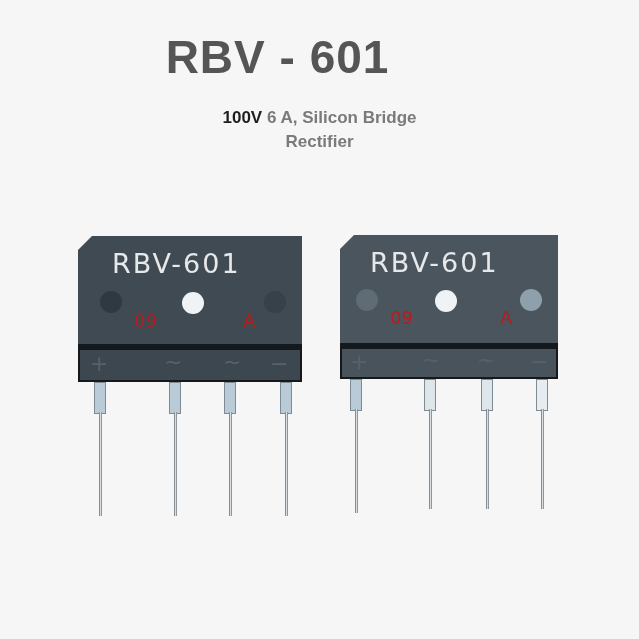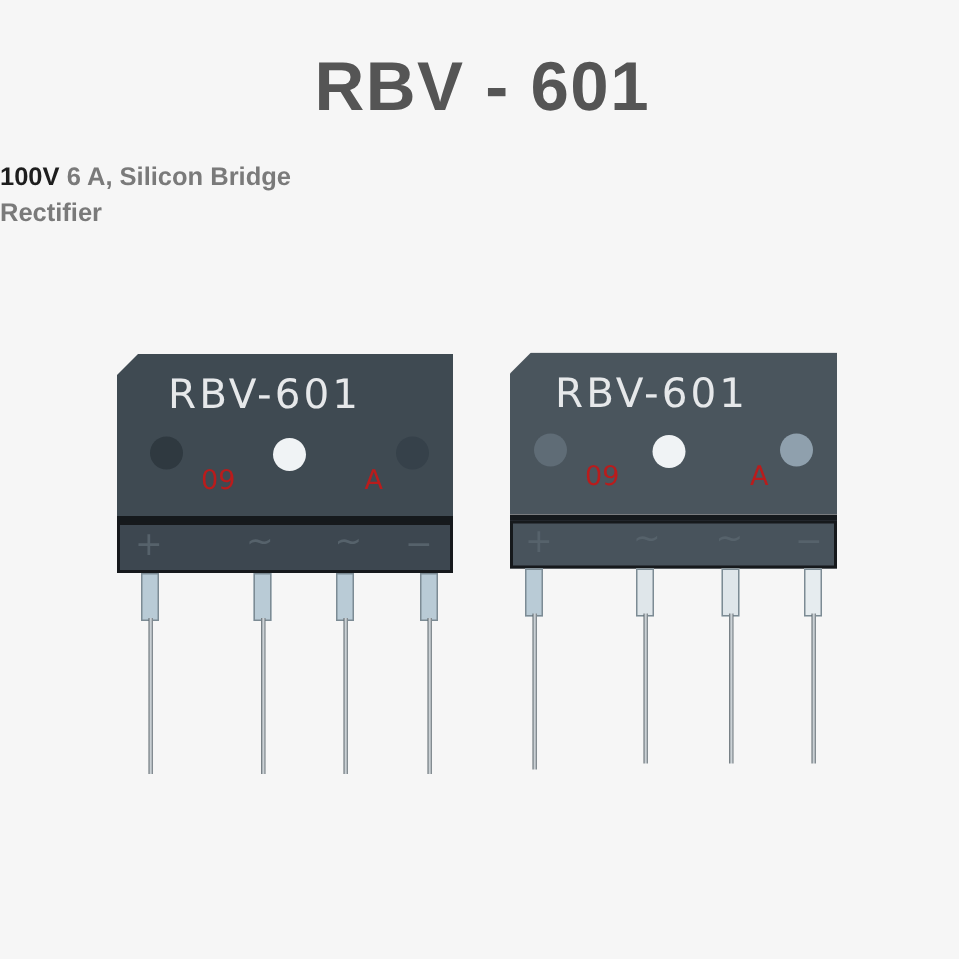--- a/index.html
+++ b/index.html
@@ -1,18 +1,18 @@
 <!DOCTYPE html>
 <html><head>
 <meta charset="utf-8">
 <style>
   html,body{margin:0;padding:0;}
   body{width:639px;height:639px;background:#f6f6f6;position:relative;overflow:hidden;font-family:"Liberation Sans","DejaVu Sans",sans-serif;}
-  .title{position:absolute;left:0;width:555px;top:30px;text-align:center;font-size:46px;font-weight:bold;color:#555555;letter-spacing:1px;padding-left:44px;}
-  .sub{position:absolute;left:0;width:639px;top:106px;font-size:17px;font-weight:bold;color:#7a7a7a;line-height:24px;}
+  .title{position:absolute;left:0;width:555px;top:30px;text-align:center;font-size:46px;font-weight:bold;color:#555555;letter-spacing:1px;}
+  .sub{position:absolute;left:0;width:639px;top:106px;text-align:center;font-size:17px;font-weight:bold;color:#7a7a7a;line-height:24px;}
   .sub .volt{color:#1e1e1e;}
   .comp{position:absolute;}
   .body-top{position:absolute;left:0;top:0;background:#3f4a52;clip-path:polygon(14px 0,100% 0,100% 100%,0 100%,0 14px);}
   .divider{position:absolute;left:0;background:#15191c;}
   .body-bot{position:absolute;left:0;background:#3d4750;border:2px solid #16191c;box-sizing:border-box;}
   .label{position:absolute;color:#e6e8ea;font-family:"DejaVu Sans",sans-serif;font-size:27px;letter-spacing:2px;}
   .small{position:absolute;color:#b91c1c;font-family:"DejaVu Sans",sans-serif;font-size:18px;}
   .hole{position:absolute;width:22px;height:22px;border-radius:50%;background:#f0f3f5;}
   .dimple{position:absolute;width:22px;height:22px;border-radius:50%;background:#2f3940;}
   .dimple.light{background:#8fa0ad;}

